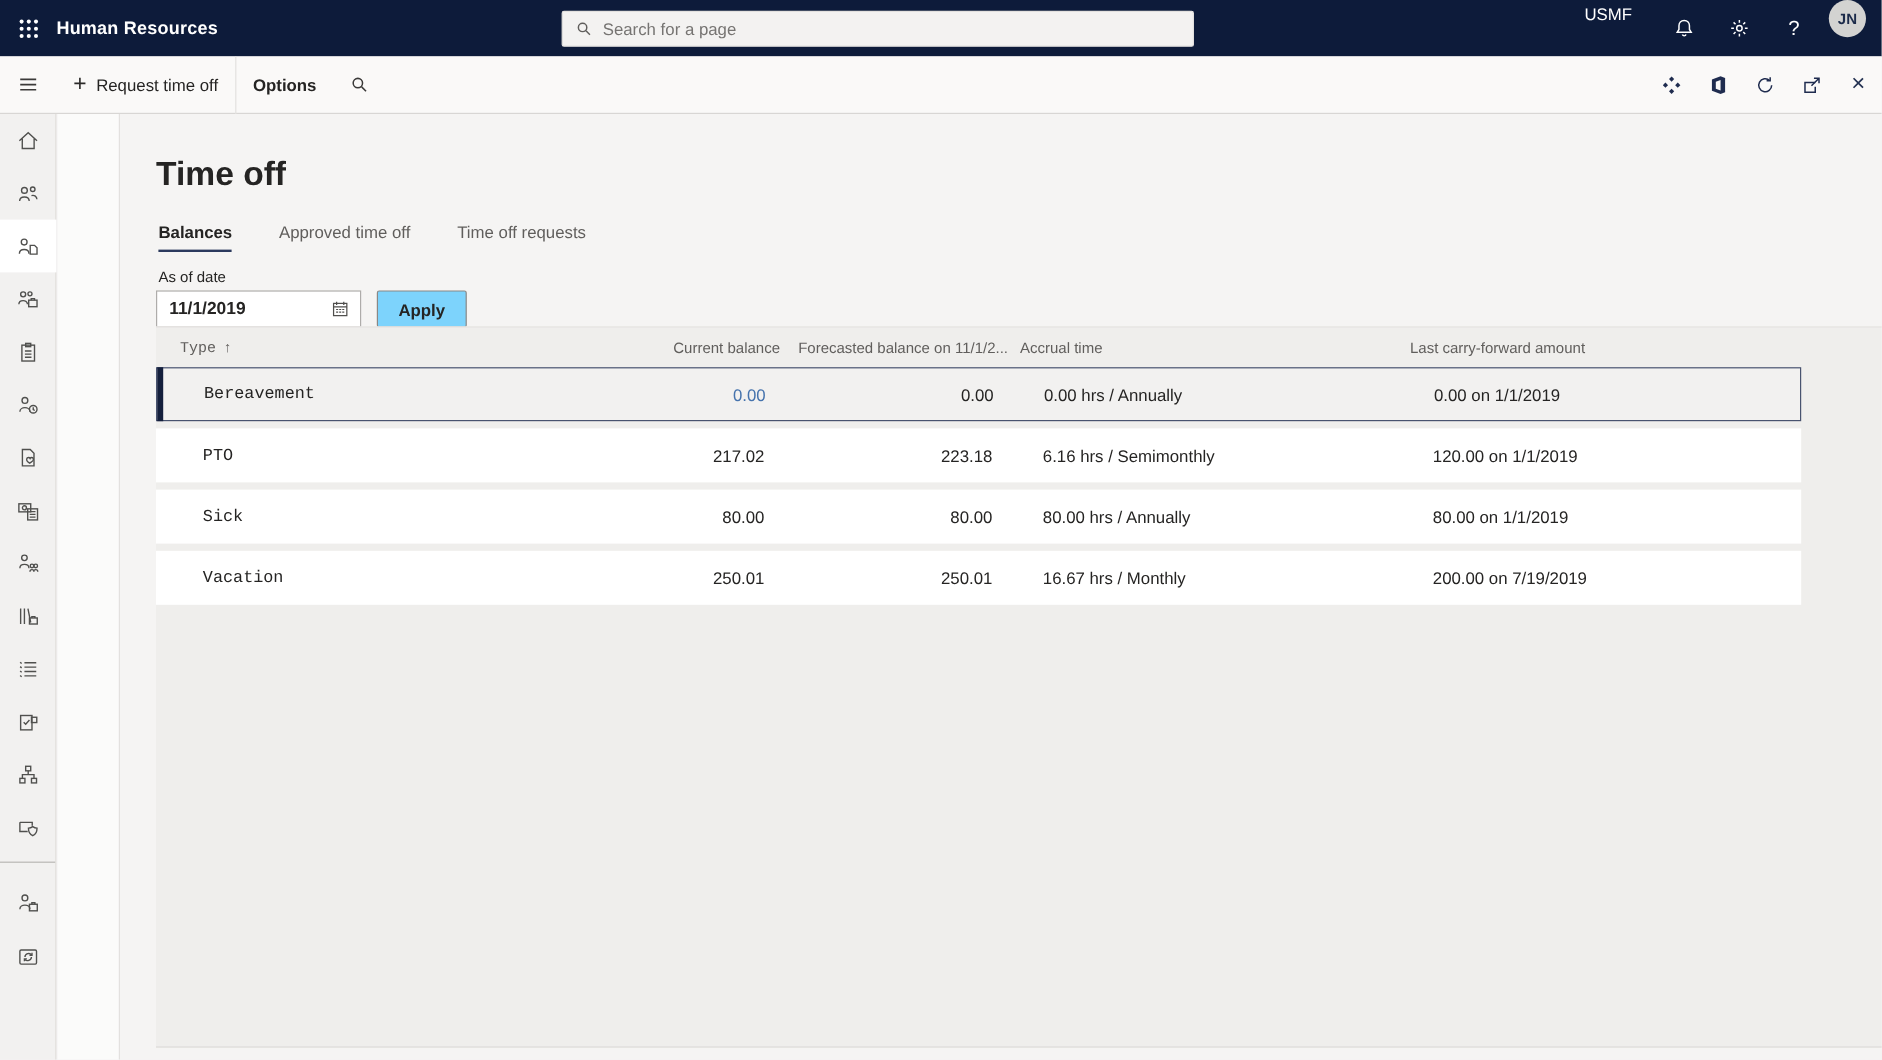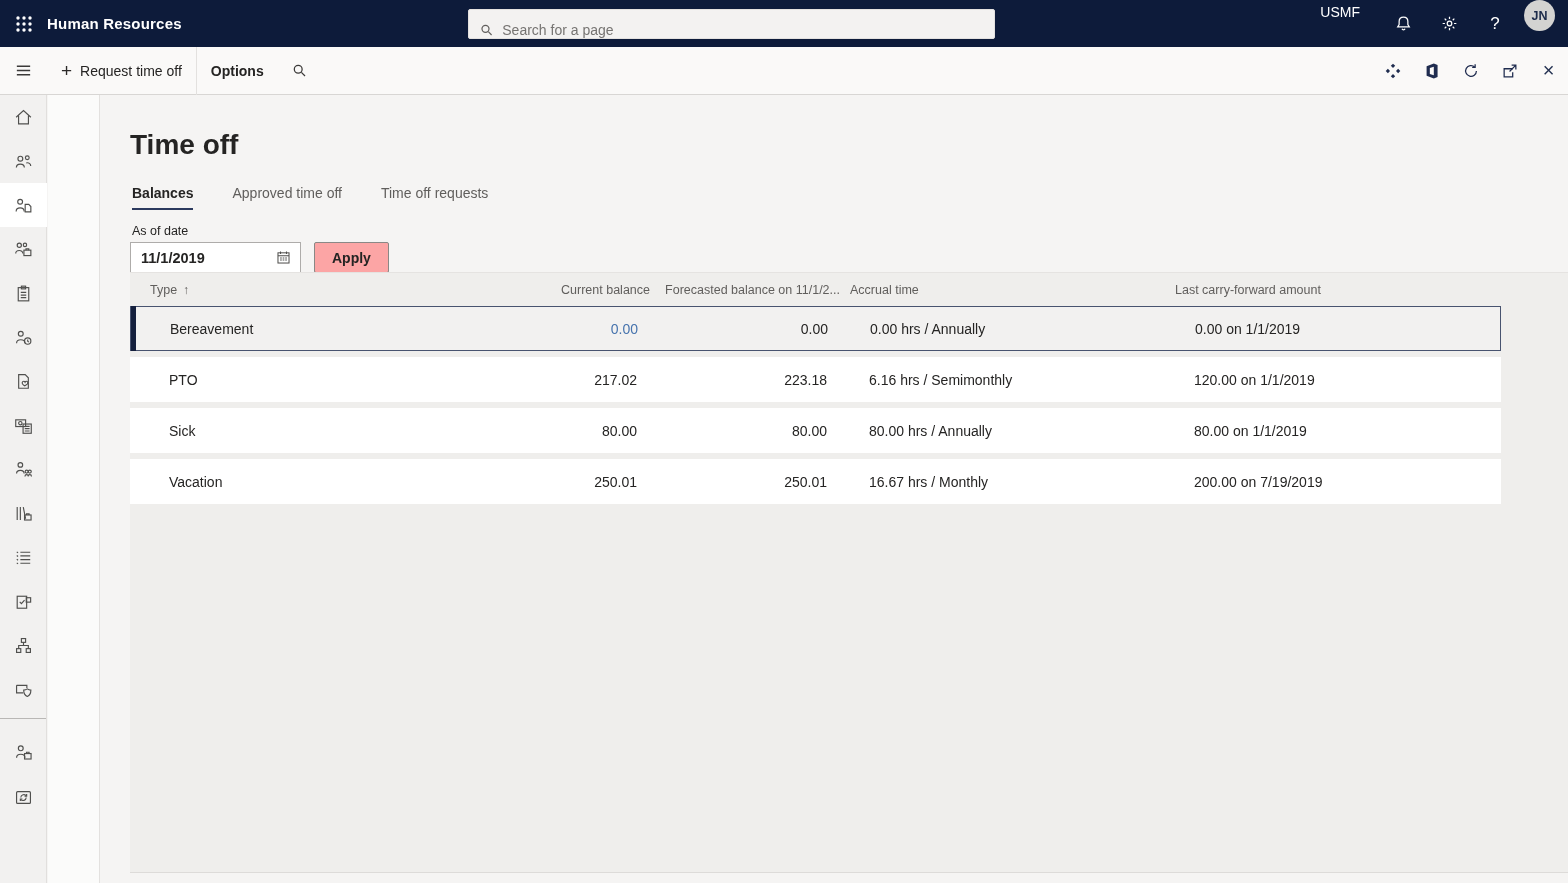--- a/index.html
+++ b/index.html
@@ -6,21 +6,21 @@
   html,body { width:1568px; height:883px; overflow:hidden;
     font-family:"Liberation Sans", sans-serif; background:#f5f4f3; color:#252423; }
 
   
   .topbar { position:absolute; left:0; top:0; width:1568px; height:47px;
     background:#0d1b3a; display:flex; align-items:center; color:#fff; }
   .waffle { width:47px; height:47px; display:flex; align-items:center; justify-content:center; cursor:pointer; }
   .app-title { font-size:15px; font-weight:700; letter-spacing:.2px; }
   .nav-search { position:absolute; left:468px; top:9px; width:527px; height:30px;
     background:#f3f2f1; border:1px solid #e3e1df; border-radius:2px;
-    display:flex; align-items:flex-end; padding:0 10px; color:#605e5c; }
+    display:flex; align-items:center; padding:0 10px; color:#605e5c; }
   .nav-search input { border:0; outline:0; background:transparent; font-size:14px;
     color:#444; width:100%; margin-left:8px; font-family:inherit; }
   .nav-search input::placeholder { color:#767472; }
   .topbar-right { position:absolute; right:0; top:0; height:47px; display:flex; align-items:flex-start; gap:0; }
   .company { font-size:14px; margin-right:14px; cursor:pointer; padding:4px 6px; }
   .tb-icon { width:46px; height:47px; display:flex; align-items:center; justify-content:center; cursor:pointer; }
   .qmark { font-size:17px; color:#fff; }
   .avatar { width:31px; height:31px; border-radius:50%; background:#d3d3d1; color:#1c2b4a;
     font-size:12.5px; font-weight:700; display:flex; align-items:center; justify-content:center;
     margin:0 13px 0 6px; cursor:pointer; }
@@ -56,35 +56,35 @@
   .tabs { display:flex; gap:39px; margin:24px 0 0 31px; }
   .tab { font-size:14px; color:#605e5c; padding-bottom:7px; cursor:pointer; border-bottom:2.5px solid transparent; }
   .tab.active { color:#252423; font-weight:700; border-bottom-color:#2c3a5e; }
   .filter-label { font-size:12.5px; color:#252423; margin:14px 0 4px 31px; }
   .filter-row { display:flex; align-items:center; margin-left:29px; }
   .date-input { width:171px; height:31px; background:#fff; border:1px solid #aeacaa;
     display:flex; align-items:center; padding:0 8px 0 10px; }
   .date-input input { border:0; outline:0; width:100%; font-size:14.5px; font-weight:600;
     color:#252423; font-family:inherit; background:transparent; }
   .cal-icon { color:#4f4e4c; display:flex; cursor:pointer; }
-  .apply-btn { margin-left:13px; height:31px; padding:0 17px; background:#fca5a5;
+  .apply-btn { margin-left:13px; height:31px; padding:0 17px; background:#7dd3fc;
     border:1px solid #8a8886; font-size:14px; font-weight:700; color:#252423;
     cursor:pointer; border-radius:2px; font-family:inherit; }
 
   
   .grid-panel { position:absolute; left:29px; right:0; top:177px; bottom:10px;
     background:#efeeec; border-top:1px solid #e5e3e1; border-bottom:1px solid #dddbd9; }
   .grid-head { display:flex; align-items:center; height:33px; width:1371px; font-size:12.5px; color:#605e5c; }
   .grid-rows { }
   .grid-row { display:flex; align-items:center; height:45px; width:1371px; background:#fff;
     margin-bottom:6px; font-size:14px; color:#252423; position:relative; cursor:pointer;padding-left:19px; }
   .grid-row.selected { background:#f2f1f0; border:1px solid #48536f; }
   .grid-row.selected::before { content:""; position:absolute; left:0; top:-1px; bottom:-1px;
     width:5px; background:#141f3c; }
-  .col-type  { width:410px; padding-left:20px; white-space:nowrap; overflow:hidden; }
+  .col-type  { width:410px; padding-left:20px; white-space:nowrap; overflow:hidden;font-family:Liberation Mono, monospace; }
   .col-curr  { width:110px; text-align:right; white-space:nowrap; }
   .col-fore  { width:190px; text-align:right; white-space:nowrap; }
   .col-accr  { width:310px; padding-left:10px; white-space:nowrap; }
   .col-carry { flex:1; padding-left:25px; white-space:nowrap; }
   .grid-row .col-curr, .grid-row .col-fore { padding-right:32px; }
   .sort-arrow { font-size:12px; color:#605e5c; margin-left:6px; }
   .bal-link { color:#4673ad; cursor:pointer; }
 
   svg.ic { display:block; }
 </style>

